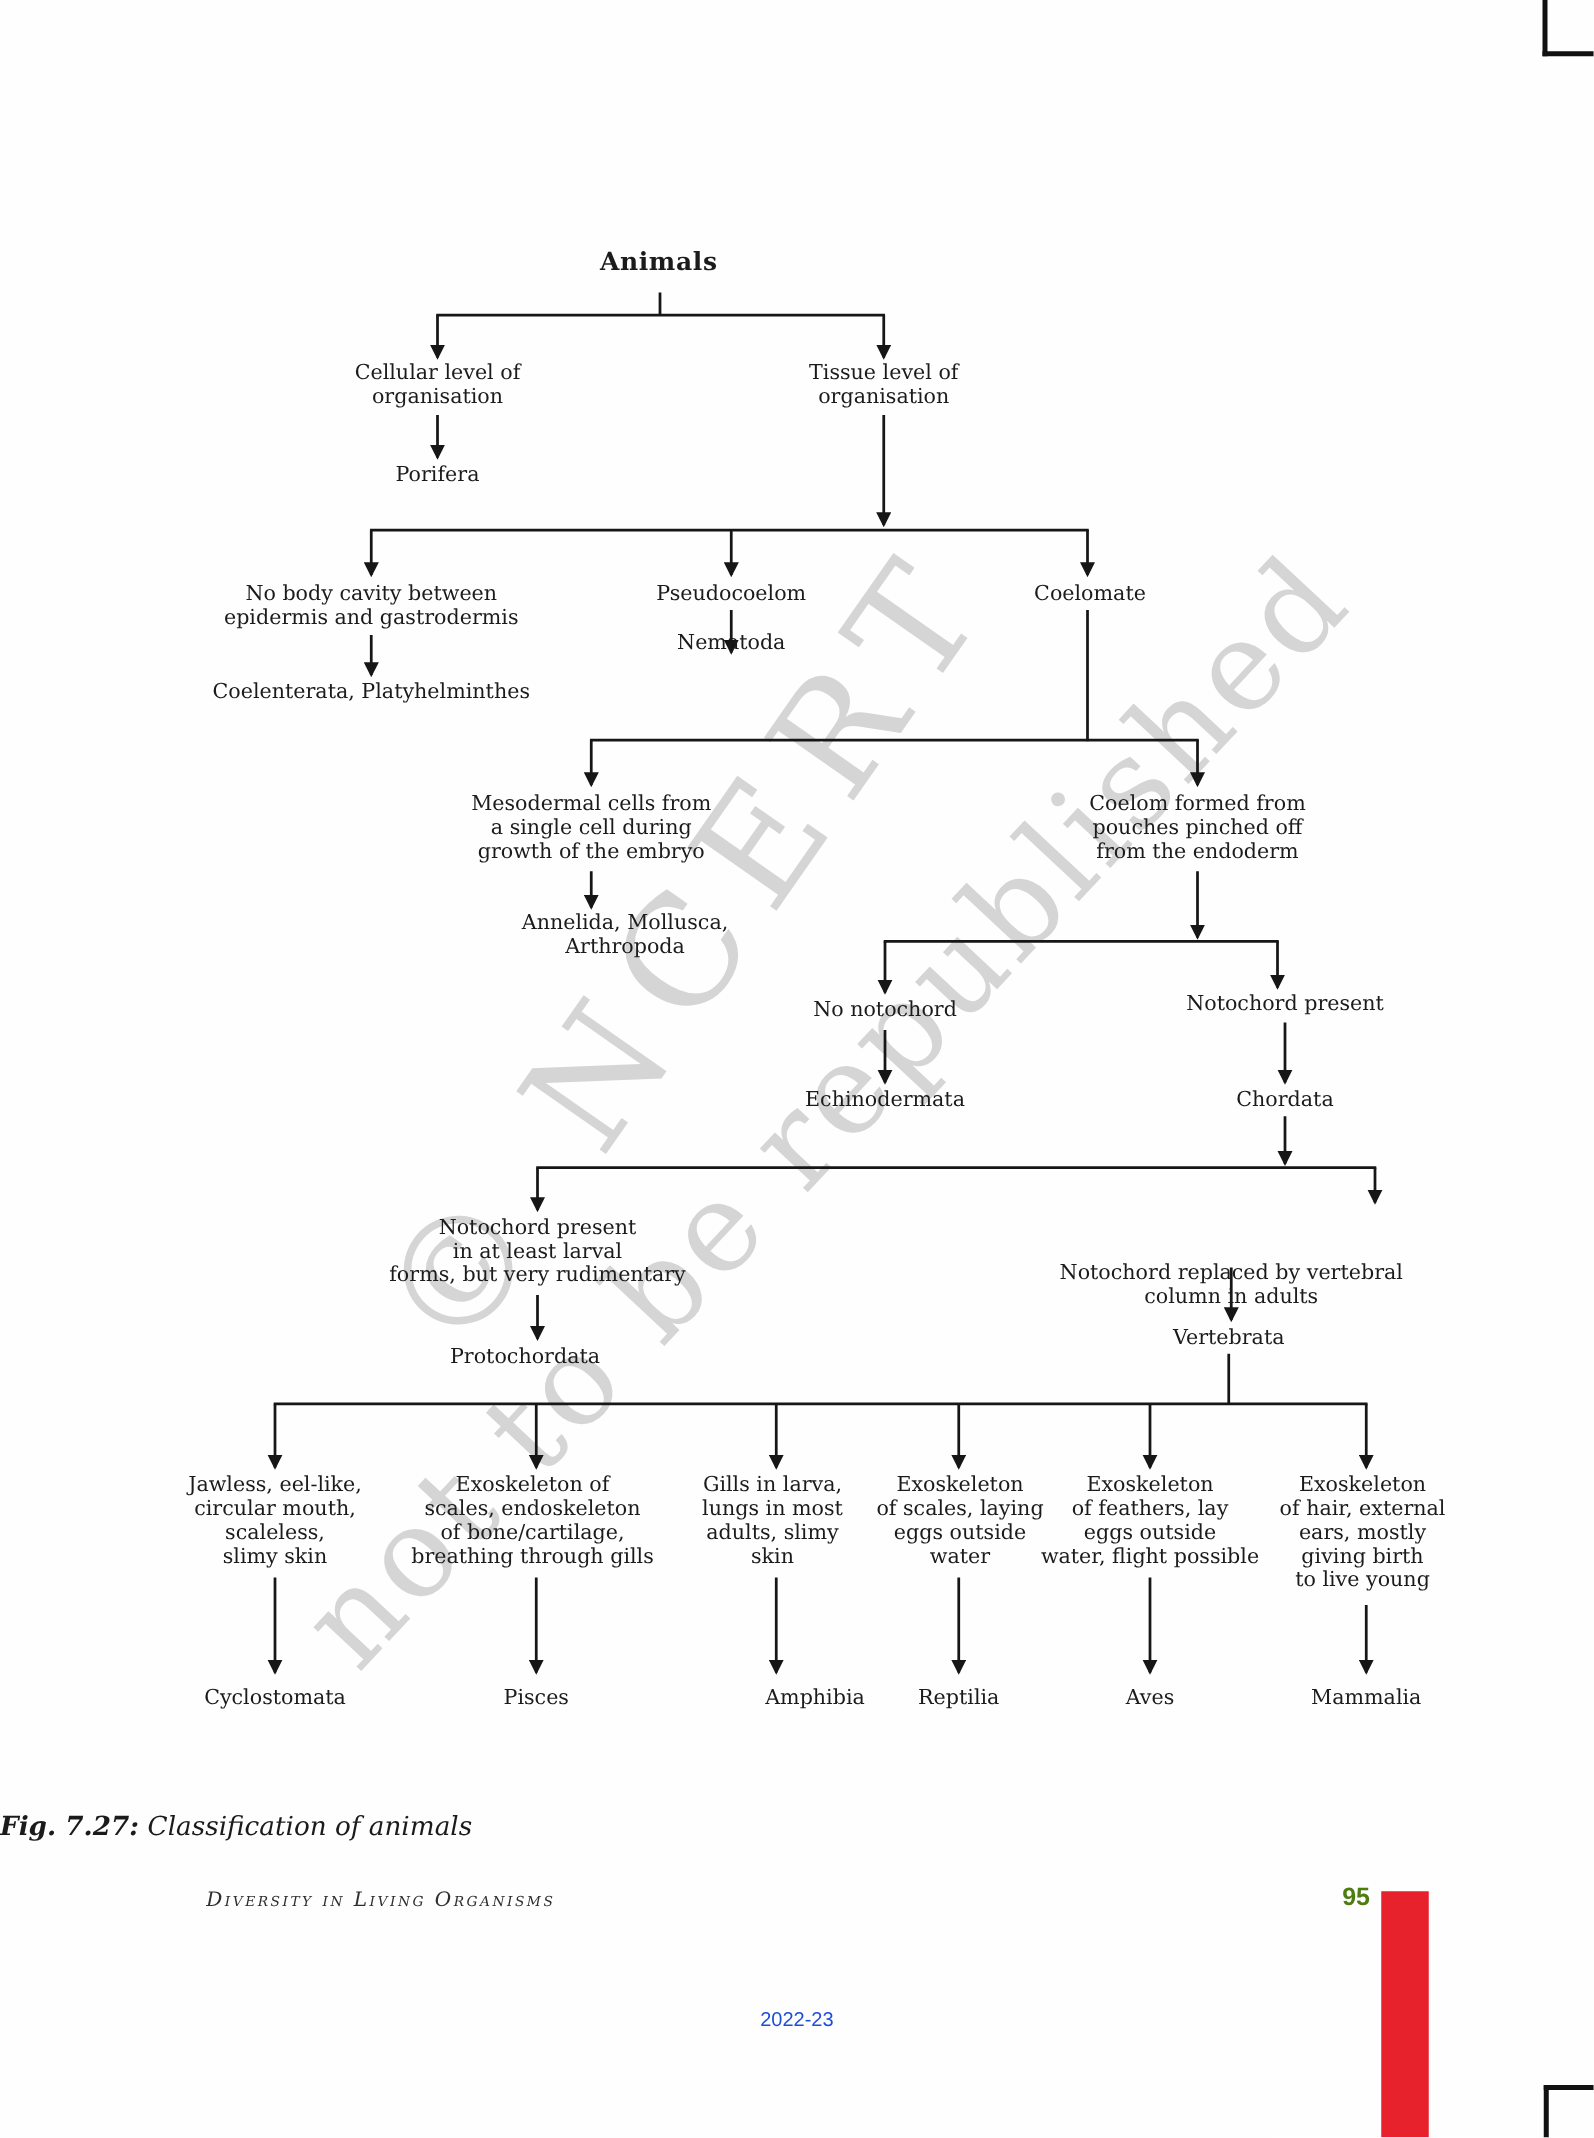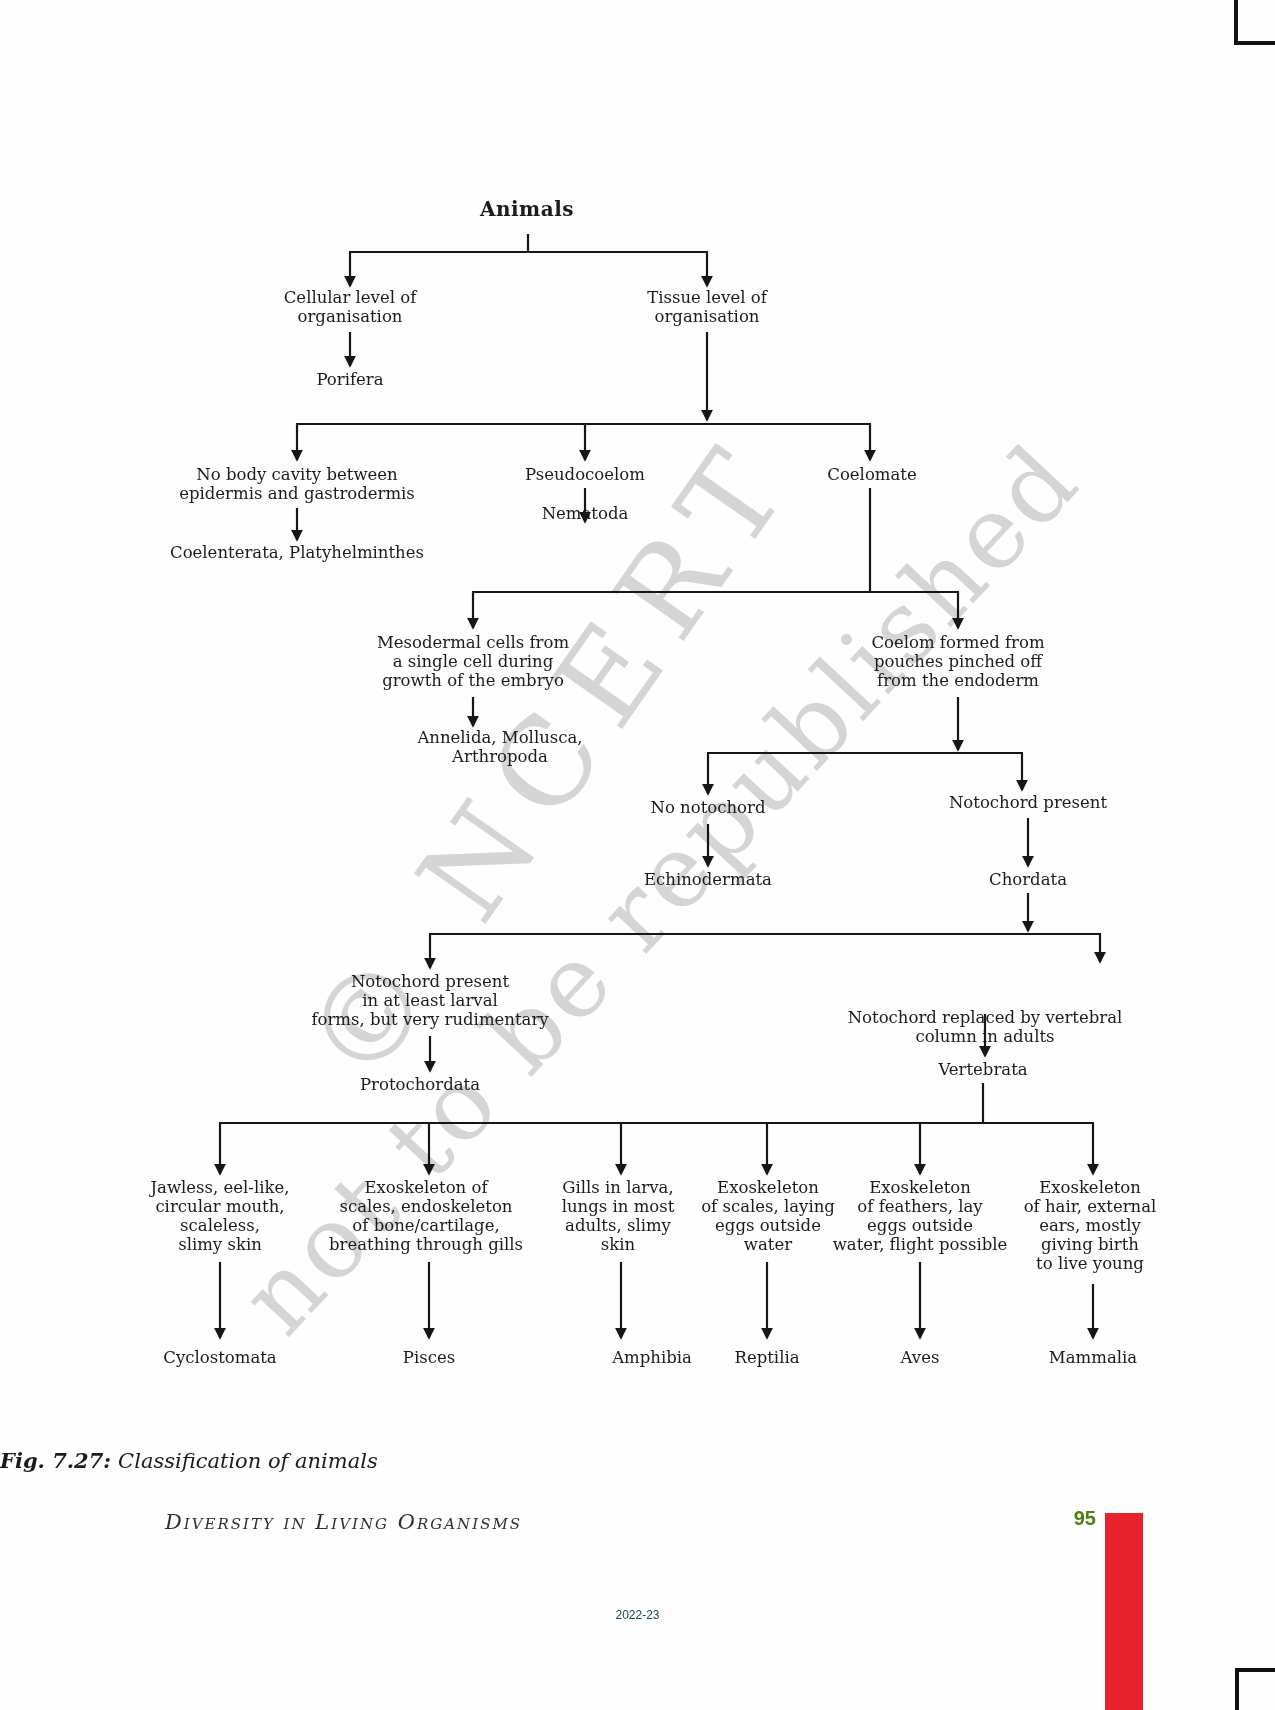--- a/index.html
+++ b/index.html
@@ -26,30 +26,30 @@
     text-align:center;font-size:16.5px;line-height:19px;white-space:nowrap;
   }
   .node.bold{font-weight:700;font-size:20px;line-height:22px;letter-spacing:.5px;}
   
   .caption{position:absolute;left:0;top:1448px;width:100%;text-align:left;z-index:3;font-size:21px;}
   .cap-label{font-weight:700;font-style:italic;}
   .cap-text{font-style:italic;margin-left:7px;}
   
   .footer-left{
     position:absolute;left:165px;top:1510px;z-index:3;
-    font-style:italic;font-variant:small-caps;letter-spacing:2px;font-size:21px;color:#2e2e2e;
+    font-style:italic;font-variant:small-caps;letter-spacing:2px;font-size:16px;color:#2e2e2e;
   }
   .page-number{
     position:absolute;left:1030px;top:1507px;width:66px;text-align:right;z-index:3;
     font-family:"Liberation Sans","DejaVu Sans",sans-serif;font-weight:700;font-size:20px;color:#4d7c0f;
   }
   .red-bar{position:absolute;left:1105px;top:1513px;width:38px;height:197px;background:#e8222c;z-index:3;}
   .year{
     position:absolute;left:0;top:1608px;width:100%;text-align:center;z-index:3;
-    font-family:"Liberation Sans","DejaVu Sans",sans-serif;font-size:12px;color:#14532d;
+    font-family:"Liberation Sans","DejaVu Sans",sans-serif;font-size:16px;color:#1d4ed8;
   }
   
   .corner{position:absolute;z-index:3;}
   .corner-tr{left:1234px;top:0;width:41px;height:41px;border-left:4px solid #111;border-bottom:4px solid #111;}
   .corner-br{left:1235px;top:1668px;width:40px;height:42px;border-left:4px solid #111;border-top:4px solid #111;}
 </style>
 </head>
 <body>
 
 <div class="page">

